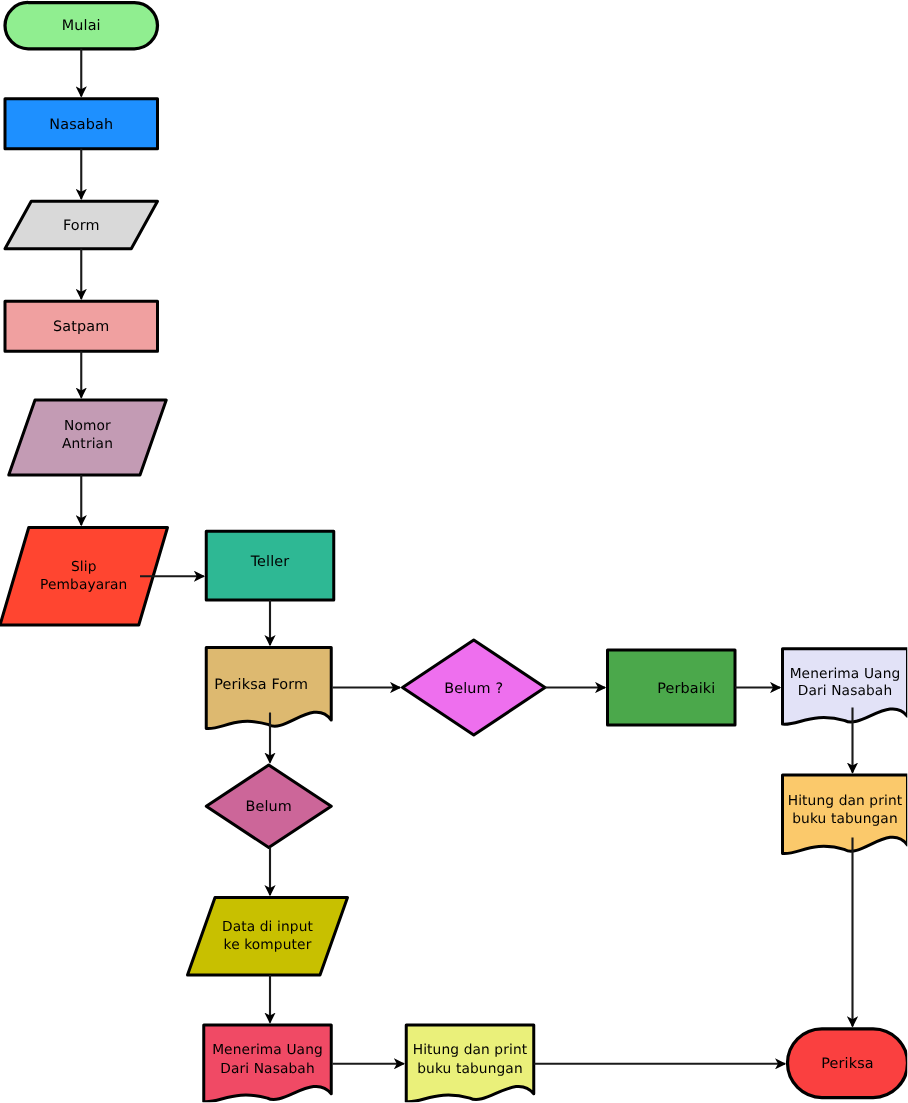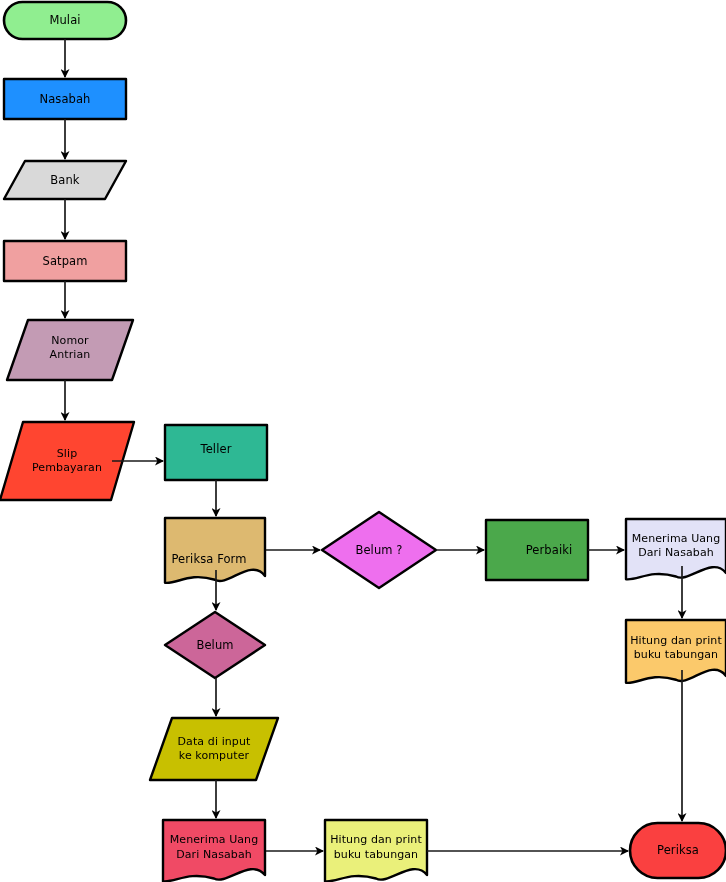--- a/index.html
+++ b/index.html
@@ -129,28 +129,28 @@
       <line x1="216" y1="678" x2="216" y2="716"></line>
       <line x1="216" y1="780" x2="216" y2="818"></line>
       <line x1="266" y1="851" x2="323" y2="851"></line>
       <line x1="427" y1="851" x2="628" y2="851"></line>
     </g>
   </svg>
 
   <div id="labels-layer">
       <div class="node-label" style="left: 4px; top: 2px; width: 122px; height: 37px;">Mulai</div>
       <div class="node-label" style="left: 4px; top: 79px; width: 122px; height: 40px; border-radius: 17px;">Nasabah</div>
-      <div class="node-label" style="left: 4px; top: 161px; width: 122px; height: 38px;">Bank</div>
+      <div class="node-label" style="left: 4px; top: 161px; width: 122px; height: 38px;">Form</div>
       <div class="node-label" style="left: 4px; top: 241px; width: 122px; height: 40px;">Satpam</div>
       <div class="node-label sm" style="left: 7px; top: 320px; width: 126px; height: 56px;">Nomor
 Antrian</div>
       <div class="node-label sm" style="left: 0px; top: 422px; width: 134px; height: 78px;">Slip
 Pembayaran</div>
       <div class="node-label" style="left: 165px; top: 425px; width: 102px; height: 48px;">Teller</div>
-      <div class="node-label" style="left: 165px; top: 530px; width: 88px; height: 58px; text-align: center;">Periksa Form</div>
+      <div class="node-label" style="left: 165px; top: 518px; width: 88px; height: 58px; text-align: center;">Periksa Form</div>
       <div class="node-label" style="left: 322px; top: 512px; width: 114px; height: 76px;">Belum ?</div>
       <div class="node-label" style="left: 486px; top: 520px; width: 126px; height: 60px;">Perbaiki</div>
       <div class="node-label sm" style="left: 626px; top: 519px; width: 100px; height: 54px;">Menerima Uang
 Dari Nasabah</div>
       <div class="node-label sm" style="left: 626px; top: 620px; width: 100px; height: 56px;">Hitung dan print
 buku tabungan</div>
       <div class="node-label" style="left: 165px; top: 612px; width: 100px; height: 66px;">Belum</div>
       <div class="node-label sm" style="left: 150px; top: 718px; width: 128px; height: 62px;">Data di input
 ke komputer</div>
       <div class="node-label sm" style="left: 163px; top: 820px; width: 102px; height: 55px;">Menerima Uang

